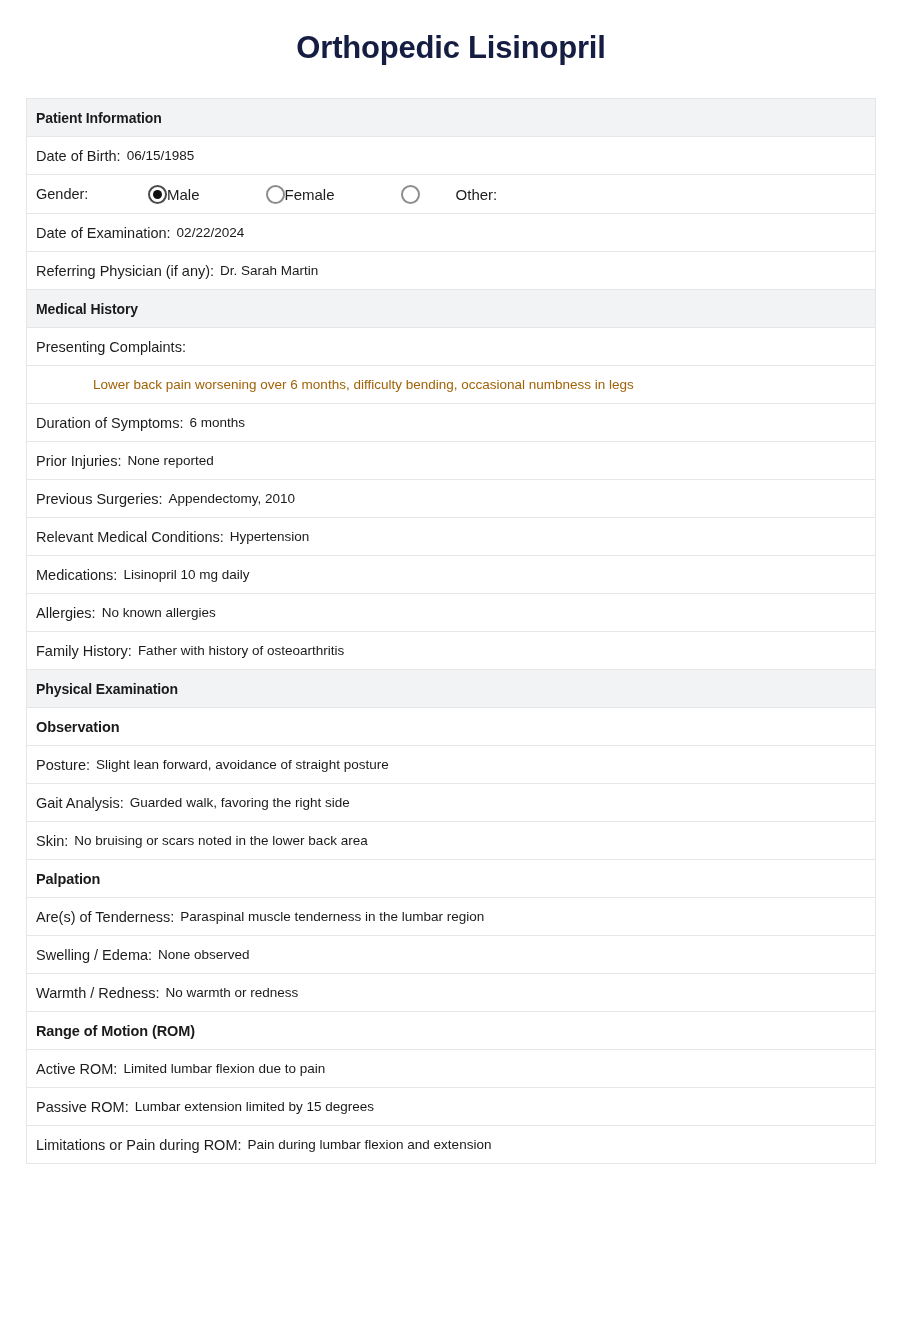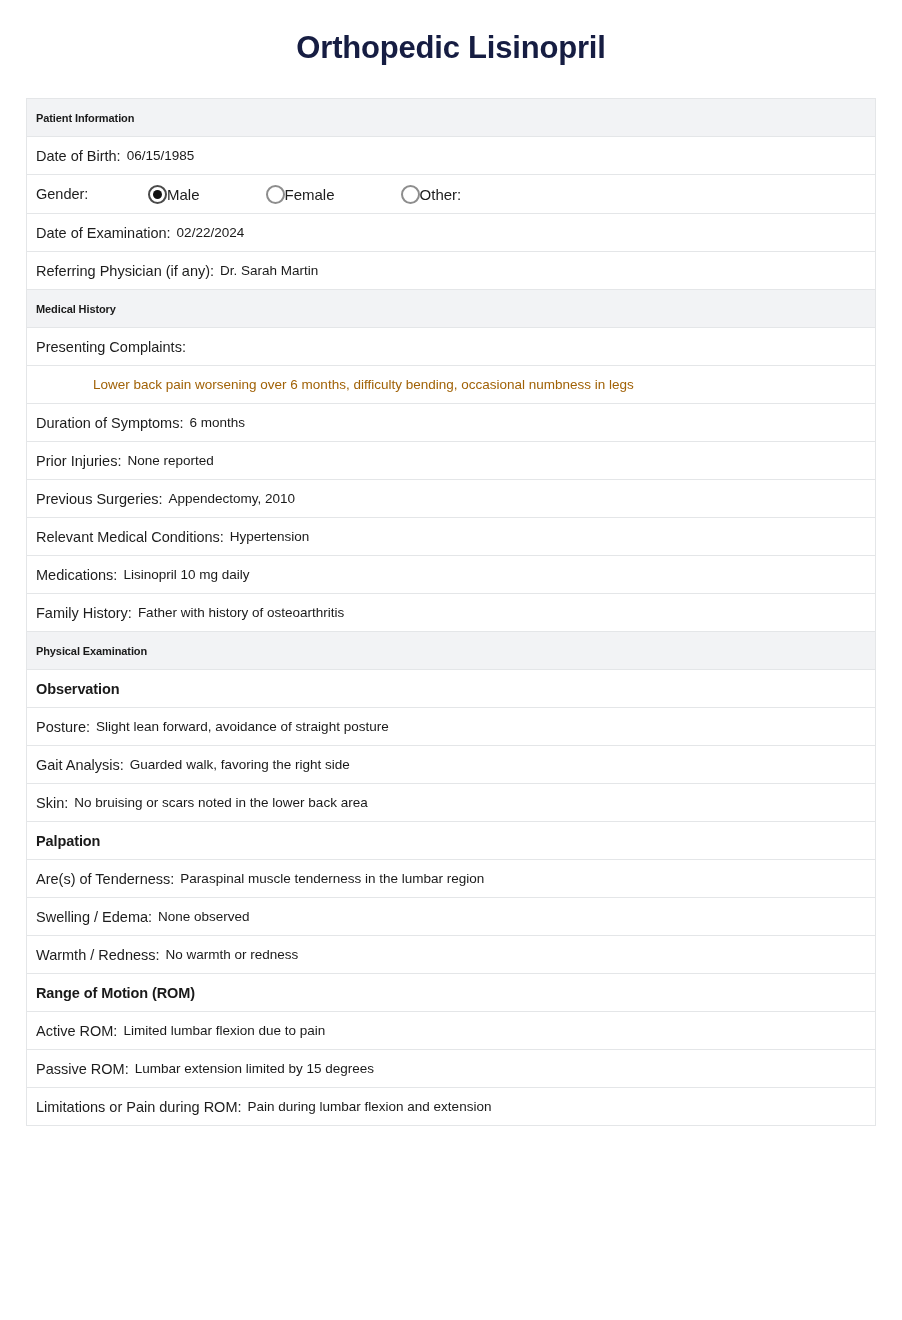--- a/index.html
+++ b/index.html
@@ -46,21 +46,21 @@
     display: flex;
     align-items: center;
     padding: 0 9px;
     background: #ffffff;
   }
   .row.section {
     background: #f2f3f5;
     min-height: 38px;
   }
   .section-title {
-    font-size: 11px;
+    font-size: 14px;
     font-weight: bold;
     color: #1a1a1a;
     letter-spacing: -0.1px;
   }
   .subsection-title {
     font-size: 14.5px;
     font-weight: bold;
     color: #1a1a1a;
     letter-spacing: -0.1px;
   }
@@ -95,21 +95,21 @@
   .radio-group {
     display: flex;
     align-items: center;
     flex: 0 0 auto;
   }
   .radio-opt {
     display: flex;
     align-items: center;
     margin-right: 66px;
   }
-  .radio-opt:last-child { margin-right: 0; }
+  .radio-opt:last-child { margin-right: 0; gap: 36px; }
   .radio {
     width: 19px;
     height: 19px;
     border-radius: 50%;
     border: 2px solid #4a4a4a;
     background: #ffffff;
     display: inline-flex;
     align-items: center;
     justify-content: center;
     flex: 0 0 auto;
@@ -197,20 +197,24 @@
       </div>
       <div class="row">
         <span class="label">Relevant Medical Conditions:</span>
         <span class="value">Hypertension</span>
       </div>
       <div class="row">
         <span class="label">Medications:</span>
         <span class="value">Lisinopril 10 mg daily</span>
       </div>
       <div class="row">
+        <span class="label">Allergies:</span>
+        <span class="value">No known allergies</span>
+      </div>
+      <div class="row">
         <span class="label">Family History:</span>
         <span class="value">Father with history of osteoarthritis</span>
       </div>
       <div class="row section">
         <span class="section-title">Physical Examination</span>
       </div>
       <div class="row">
         <span class="subsection-title">Observation</span>
       </div>
       <div class="row">

